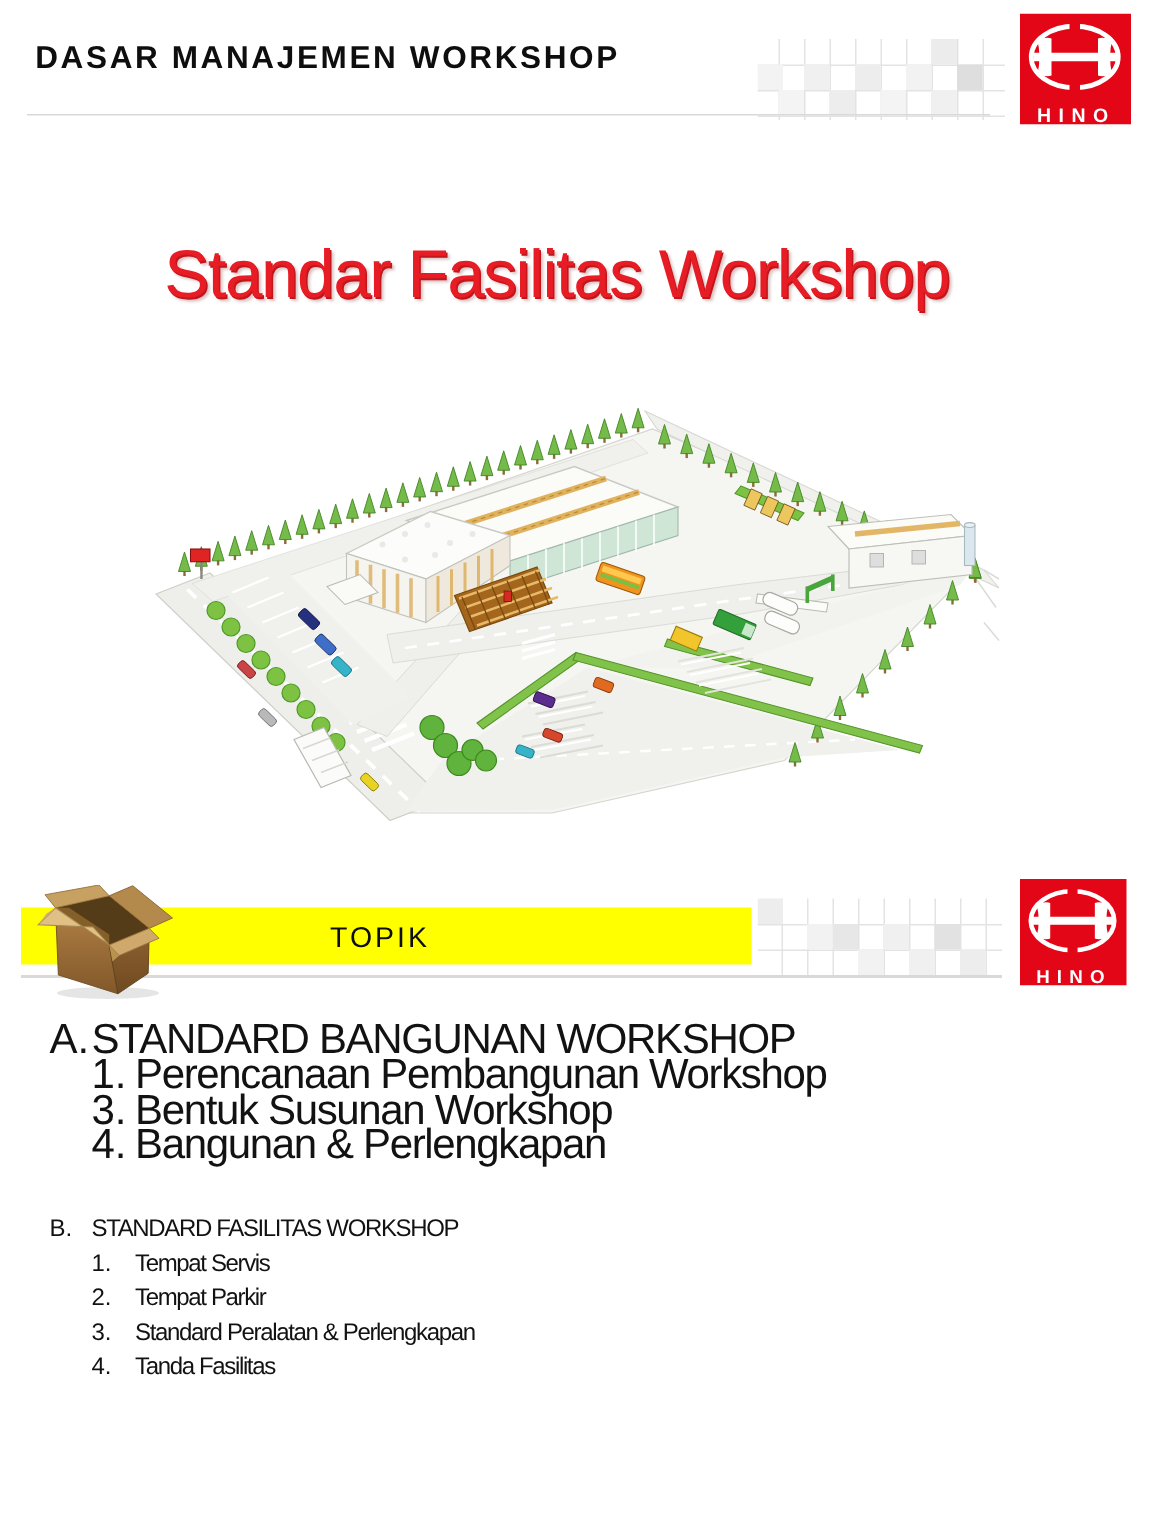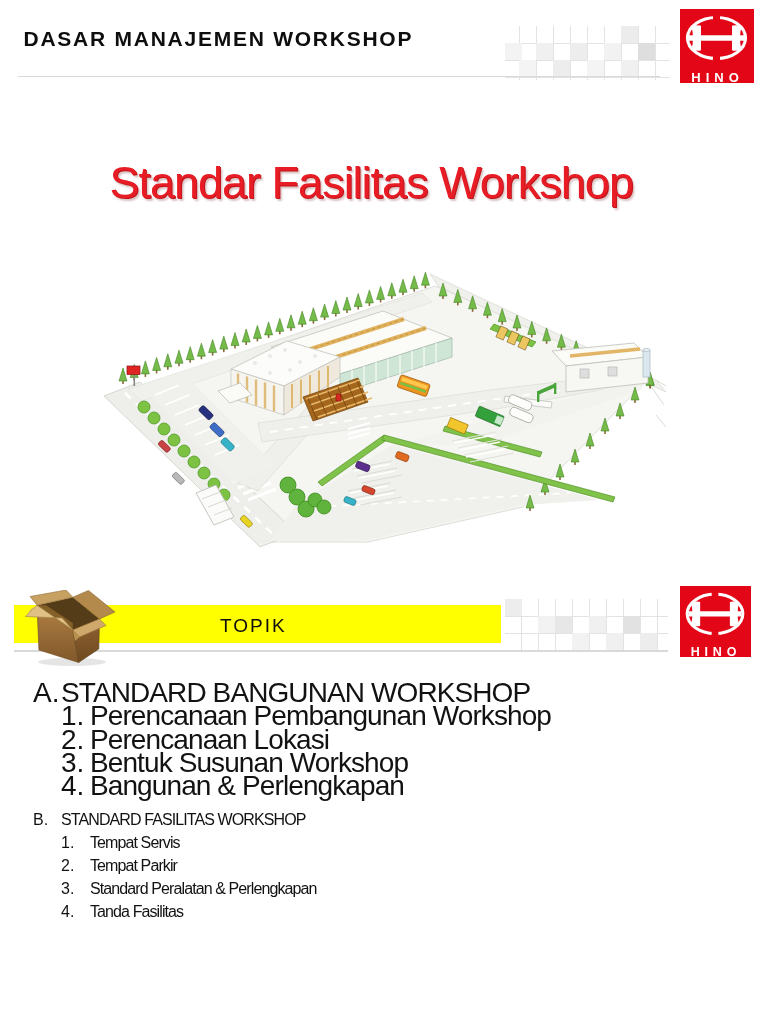--- a/index.html
+++ b/index.html
@@ -354,21 +354,20 @@
 <g fill="#e30617" stroke="none">
 <rect x="33" y="4" width="7" height="8"></rect>
 <rect x="33" y="46" width="7" height="8"></rect>
 </g>
 <text x="37.5" y="72.5" font-family="Liberation Sans" font-size="13" font-weight="bold" fill="#ffffff" text-anchor="middle" letter-spacing="5">HINO</text>
 </svg>
 
 <div class="abs" style="left:33px;top:681.4px;font-size:28px;line-height:23.1px;letter-spacing:-0.9px;color:#121212">
 <div><span style="display:inline-block;width:28px;letter-spacing:0">A.</span><span>STANDARD BANGUNAN WORKSHOP</span></div>
 <div><span style="display:inline-block;width:28px"></span><span style="display:inline-block;width:29px;letter-spacing:0">1.</span><span>Perencanaan Pembangunan Workshop</span></div>
-<div><span style="display:inline-block;width:28px"></span><span style="display:inline-block;width:29px;letter-spacing:0">2.</span><span>Perencanaan Lokasi</span></div>
 <div><span style="display:inline-block;width:28px"></span><span style="display:inline-block;width:29px;letter-spacing:0">3.</span><span>Bentuk Susunan Workshop</span></div>
 <div><span style="display:inline-block;width:28px"></span><span style="display:inline-block;width:29px;letter-spacing:0">4.</span><span>Bangunan &amp; Perlengkapan</span></div>
 </div>
 
 <div class="abs" style="left:33px;top:807.7px;font-size:16px;line-height:23.1px;letter-spacing:-0.9px;color:#121212">
 <div><span style="display:inline-block;width:28px;letter-spacing:0">B.</span><span>STANDARD FASILITAS WORKSHOP</span></div>
 <div><span style="display:inline-block;width:28px"></span><span style="display:inline-block;width:29px;letter-spacing:0">1.</span><span>Tempat Servis</span></div>
 <div><span style="display:inline-block;width:28px"></span><span style="display:inline-block;width:29px;letter-spacing:0">2.</span><span>Tempat Parkir</span></div>
 <div><span style="display:inline-block;width:28px"></span><span style="display:inline-block;width:29px;letter-spacing:0">3.</span><span>Standard Peralatan &amp; Perlengkapan</span></div>
 <div><span style="display:inline-block;width:28px"></span><span style="display:inline-block;width:29px;letter-spacing:0">4.</span><span>Tanda Fasilitas</span></div>

